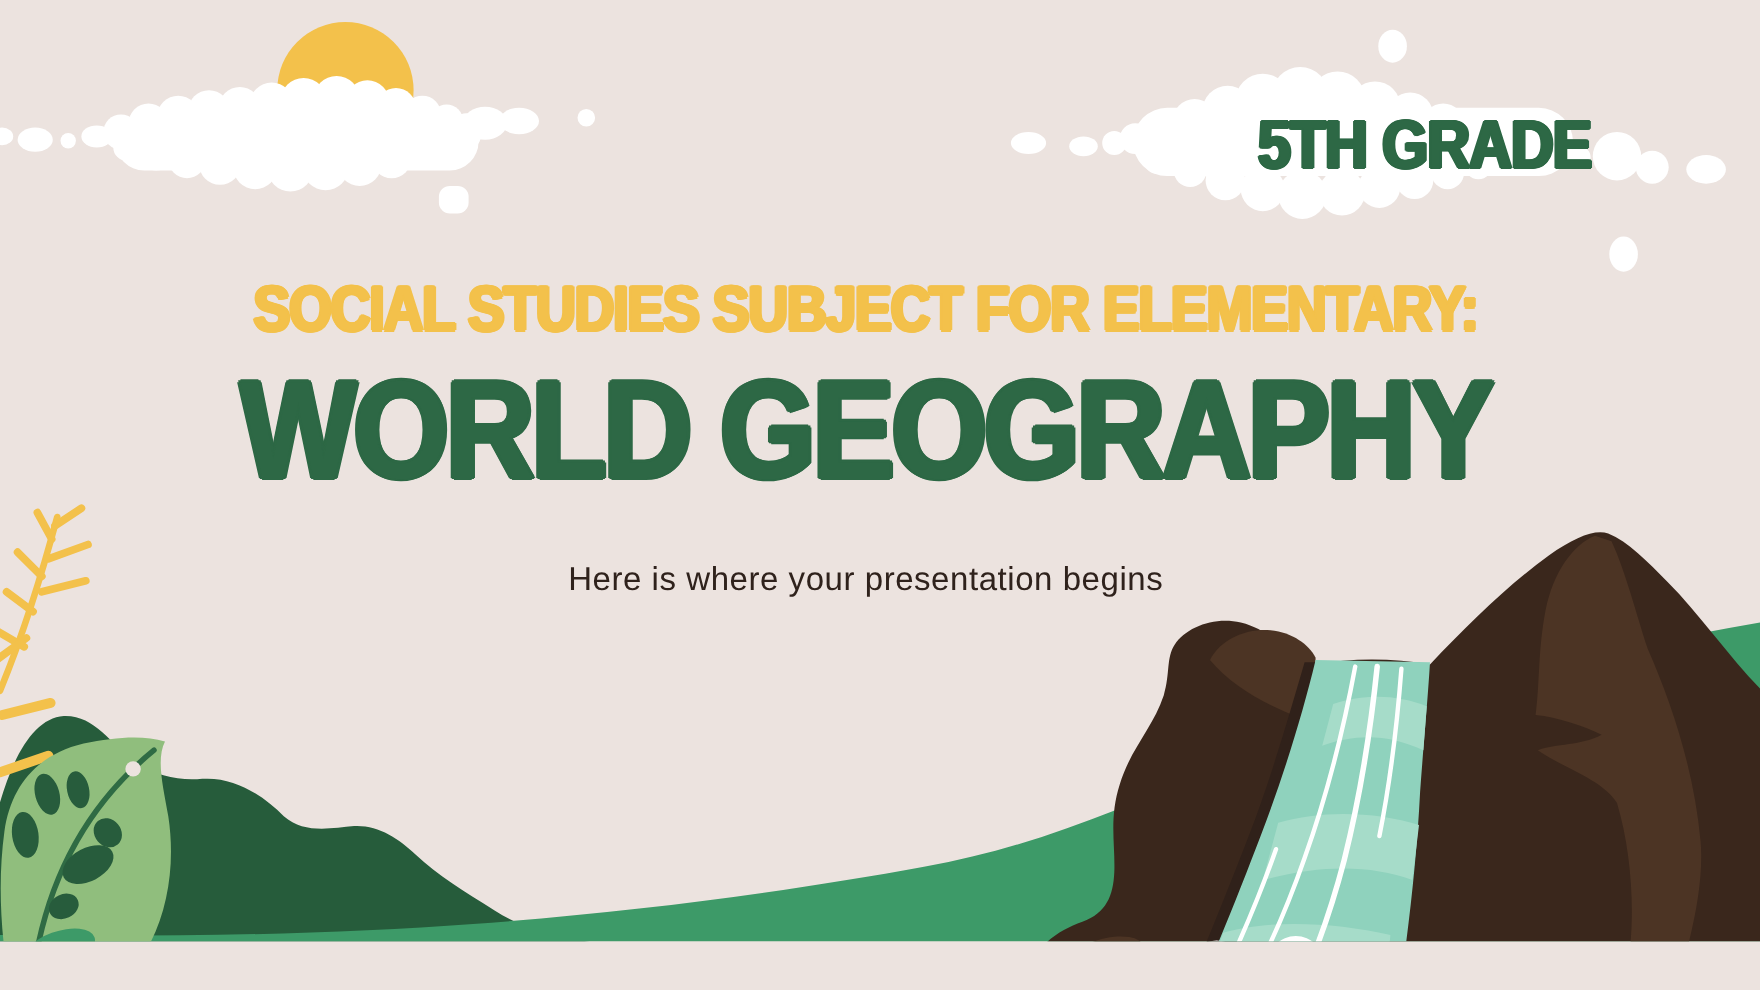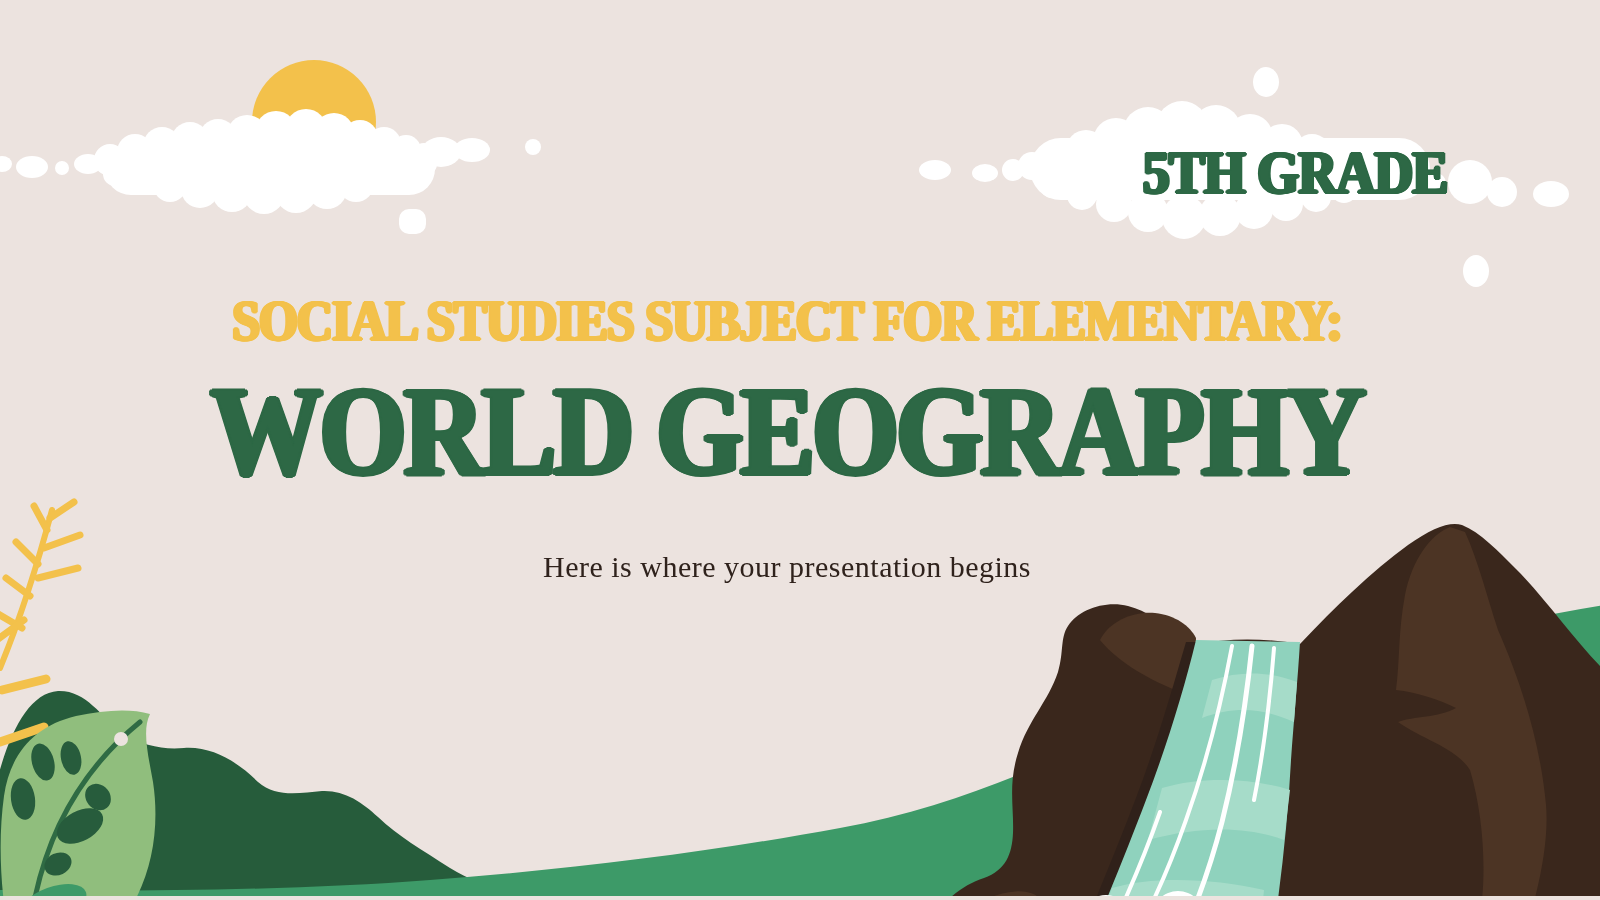--- a/index.html
+++ b/index.html
@@ -1,17 +1,17 @@
 <!DOCTYPE html>
 <html><head>
 <meta charset="utf-8">
 <style>
   html,body{margin:0;padding:0;background:#ECE3DF;}
   .slide{position:relative;width:1600px;height:856px;overflow:hidden;background:#ECE3DF;
-         font-family:Liberation Serif, serif;margin-top:40px;}
+         font-family:Liberation Sans, sans-serif;}
   .art{position:absolute;inset:0;}
   .txt{position:absolute;white-space:nowrap;line-height:1;}
   .center-col{left:-13px;width:1600px;text-align:center;}
   .display{font-weight:700;}
   .fat2{text-shadow:1px 0 currentColor,-1px 0 currentColor,0 1px currentColor,0 -1px currentColor,
         1px 1px currentColor,-1px 1px currentColor,1px -1px currentColor,-1px -1px currentColor,
         2px 0 currentColor,-2px 0 currentColor;}
   .fat3{text-shadow:1px 0 currentColor,-1px 0 currentColor,0 1px currentColor,0 -1px currentColor,
         2px 1px currentColor,-2px 1px currentColor,2px -1px currentColor,-2px -1px currentColor,
         3px 0 currentColor,-3px 0 currentColor,0 2px currentColor,0 -2px currentColor;}

